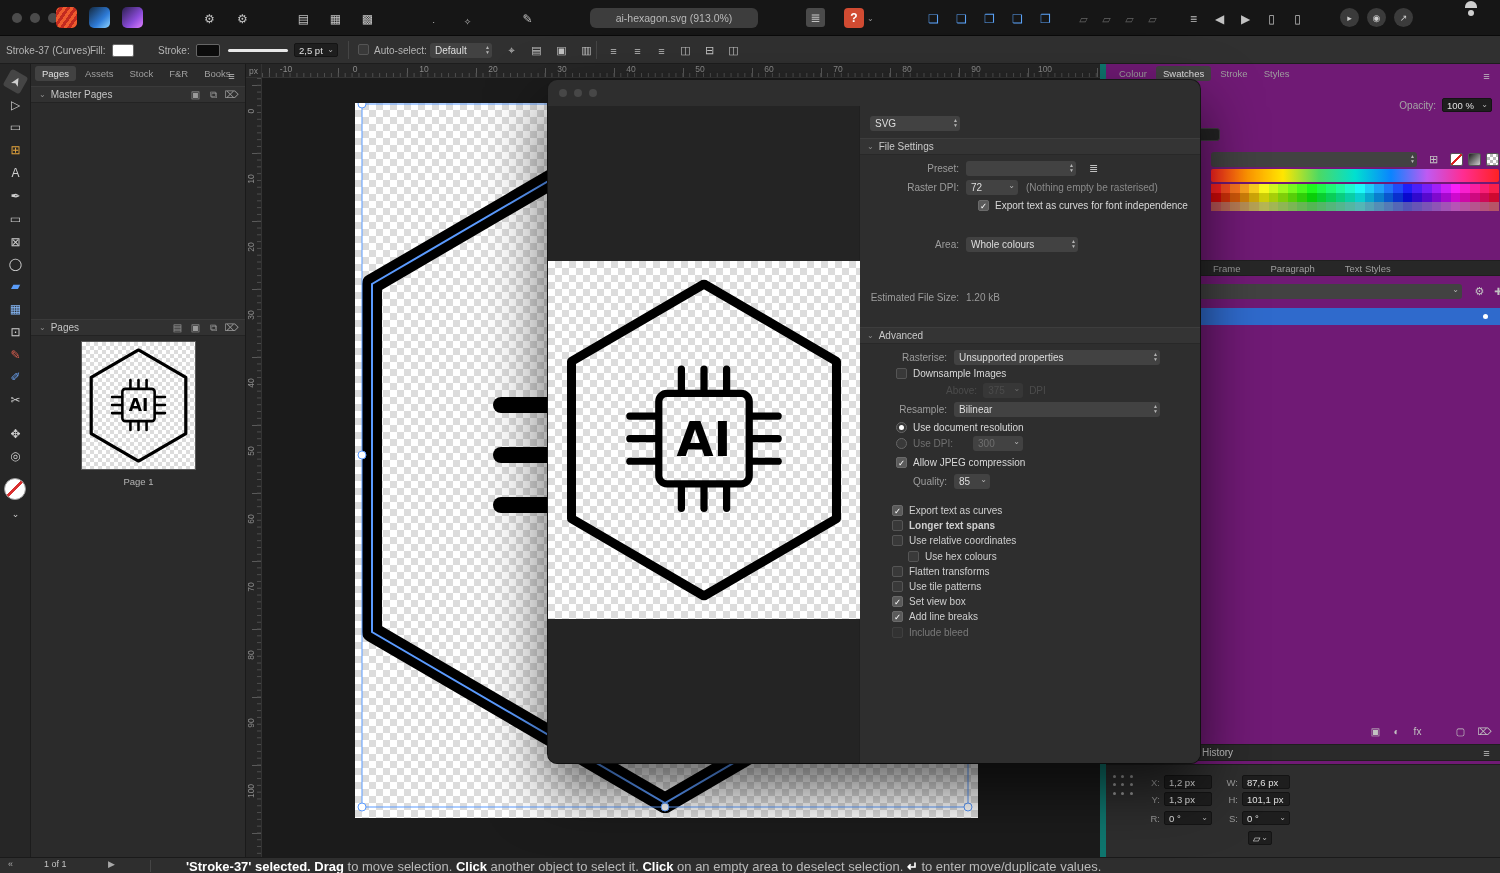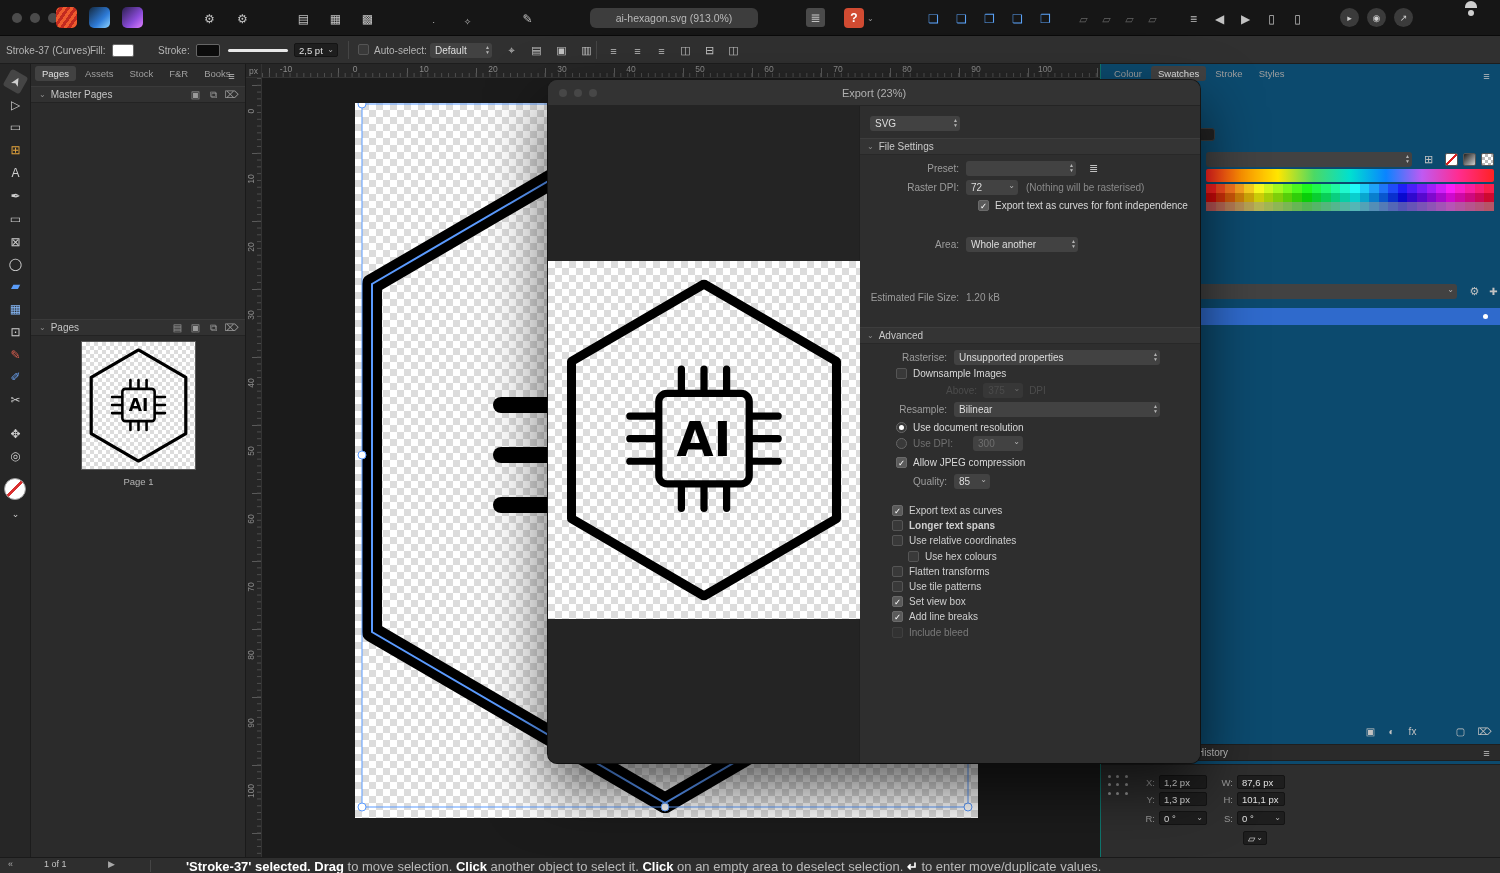--- a/index.html
+++ b/index.html
@@ -101,21 +101,21 @@
   #dlg-right{position:absolute;left:312px;top:26px;width:340px;height:657px;background:#2e2e2e;}
   .drow{position:absolute;left:0;right:0;height:15px;display:flex;align-items:center;font-size:10px;color:#d8d8d8;}
   .lab{width:106px;text-align:right;padding-right:7px;color:#9d9d9d;flex:none;}
   .lab2{width:94px;text-align:right;padding-right:7px;color:#9d9d9d;flex:none;}
   .sechead{position:absolute;left:0;right:0;height:17px;background:#343434;border-top:1px solid #3d3d3d;border-bottom:1px solid #282828;
            display:flex;align-items:center;padding-left:7px;font-size:10px;color:#c9c9c9;}
   .orow{position:absolute;left:32px;right:6px;height:13px;display:flex;align-items:center;gap:6px;font-size:10px;color:#cfcfcf;}
   .note{color:#8a8a8a;margin-left:8px;}
 
   
-  #rightpanel{position:absolute;left:1100px;top:64px;width:400px;height:793px;background:#0c4a6e;border-left:1px solid #0f766e;z-index:5;}
+  #rightpanel{position:absolute;left:1100px;top:64px;width:400px;height:793px;background:#701a75;border-left:6px solid #0f766e;z-index:5;}
   .rp-row{position:absolute;left:0;right:0;display:flex;align-items:center;}
   .chip{width:13px;height:13px;border:1px solid #555;border-radius:2px;flex:none;}
   .none-swatch{background-color:#fff;background-image:linear-gradient(135deg,transparent 44%,#d22 44%,#d22 56%,transparent 56%);}
   .gradient-swatch{background:linear-gradient(135deg,#202020,#cfcfcf);}
   .checker-swatch{background-color:#fff;
     background-image:linear-gradient(45deg,#bbb 25%,transparent 25%,transparent 75%,#bbb 75%),
                      linear-gradient(45deg,#bbb 25%,transparent 25%,transparent 75%,#bbb 75%);
     background-size:6px 6px;background-position:0 0,3px 3px;}
   .inset{background:#232323;border:1px solid #3c3c3c;border-radius:3px;height:13px;}
   #rp-palette{position:absolute;left:105px;top:120px;width:288px;}
@@ -369,20 +369,26 @@
   </div>
 
   <div id="rightpanel">
     <div class="row" id="rp-tabs" style="position:absolute;left:6px;top:2px;gap:2px">
         <span class="ptab">Colour</span>
         <span class="ptab active">Swatches</span>
         <span class="ptab">Stroke</span>
         <span class="ptab">Styles</span>
       </div>
     <span class="gicon" style="position:absolute;right:4px;top:2px;font-size:11px">≡</span>
+    <div class="rp-row" style="top:33px;height:16px;justify-content:flex-end;padding-right:8px;gap:6px">
+      <span style="font-size:10px;color:#a5a5a5">Opacity:</span>
+      <span class="field cdd" style="width:50px">
+          <span>100 %</span>
+        </span>
+    </div>
     <div class="inset" style="position:absolute;left:8px;top:64px;width:106px"></div>
     <div class="rp-row" style="top:88px;height:15px">
       <span class="dd" style="position:absolute;left:105px;width:206px">
           <span class="stp"></span>
         </span>
       <span class="gicon" style="position:absolute;left:318px;font-size:11px">⊞</span>
       <span class="chip none-swatch" style="position:absolute;left:344px"></span>
       <span class="chip gradient-swatch" style="position:absolute;left:362px"></span>
       <span class="chip checker-swatch" style="position:absolute;left:380px"></span>
     </div>
@@ -478,20 +484,25 @@
           <span class="pcell" style="background: rgb(123, 84, 182);"></span>
           <span class="pcell" style="background: rgb(142, 84, 182);"></span>
           <span class="pcell" style="background: rgb(162, 84, 182);"></span>
           <span class="pcell" style="background: rgb(182, 84, 182);"></span>
           <span class="pcell" style="background: rgb(182, 84, 162);"></span>
           <span class="pcell" style="background: rgb(182, 84, 142);"></span>
           <span class="pcell" style="background: rgb(182, 84, 123);"></span>
           <span class="pcell" style="background: rgb(182, 84, 103);"></span>
         </div>
       </div>
+    <div class="rp-row" style="top:196px;height:16px;background:#272727;border-top:1px solid #1f1f1f;border-bottom:1px solid #1f1f1f;gap:16px;padding-left:100px" id="rp-texttabs">
+        <span class="ptab">Frame</span>
+        <span class="ptab">Paragraph</span>
+        <span class="ptab">Text Styles</span>
+      </div>
     <div class="rp-row" style="top:219px;height:16px">
       <span class="dd" style="position:absolute;left:8px;width:348px">
           <span class="cdd" style="position:absolute;right:0;top:0;width:12px;height:15px"></span>
         </span>
       <span class="gicon" style="position:absolute;left:364px;font-size:11px">⚙</span>
       <span class="gicon" style="position:absolute;left:383px;font-size:10px">✚</span>
     </div>
     <div id="rp-bluerow" style="background: rgb(47, 106, 204);">
         <span class="dot"></span>
       </div>
@@ -568,23 +579,20 @@
         <span class="seg b">Click</span>
         <span class="seg"> another object to select it. </span>
         <span class="seg b">Click</span>
         <span class="seg"> on an empty area to deselect selection. </span>
         <span class="seg b">↵</span>
         <span class="seg"> to enter move/duplicate values.</span>
       </div>
   </div>
 
   <div id="dialog">
-    <div id="dlg-title">
-      <span>Export (23%)</span>
-    </div>
     <div id="dlg-tl">
       <span class="tl"></span>
       <span class="tl"></span>
       <span class="tl"></span>
     </div>
     <div id="dlg-preview">
       <div class="checker" style="position:absolute;left:0;top:155px;width:312px;height:358px">
         <svg width="312" height="358" viewBox="-35 -30 690 770">
             <use href="#ai-hex-symbol" width="620" height="710"></use>
           </svg>
@@ -610,32 +618,32 @@
             <span class="stp"></span>
           </span>
         <span class="gicon" style="margin-left:8px;font-size:11px">≣</span>
       </div>
 
       <div class="drow" style="top:74px">
         <span class="lab">Raster DPI:</span>
         <span class="dd cdd" style="width:52px">
             <span>72</span>
           </span>
-        <span class="note">(Nothing will be rasterised)</span>
+        <span class="note">(Nothing empty be rasterised)</span>
       </div>
 
       <div class="drow" style="top:92px;padding-left:118px;gap:6px">
         <span class="cb">✓</span>
         <span>Export text as curves for font independence</span>
       </div>
 
       <div class="drow" style="top:131px">
         <span class="lab">Area:</span>
         <span class="dd" style="width:112px">
-          <span>Whole another</span>
+          <span>Whole colours</span>
             <span class="stp"></span>
         </span>
       </div>
 
       <div class="drow" style="top:184px">
         <span class="lab">Estimated File Size:</span>
         <span style="color:#9a9a9a">1.20 kB</span>
       </div>
 
       <div class="sechead" style="top:221px">

